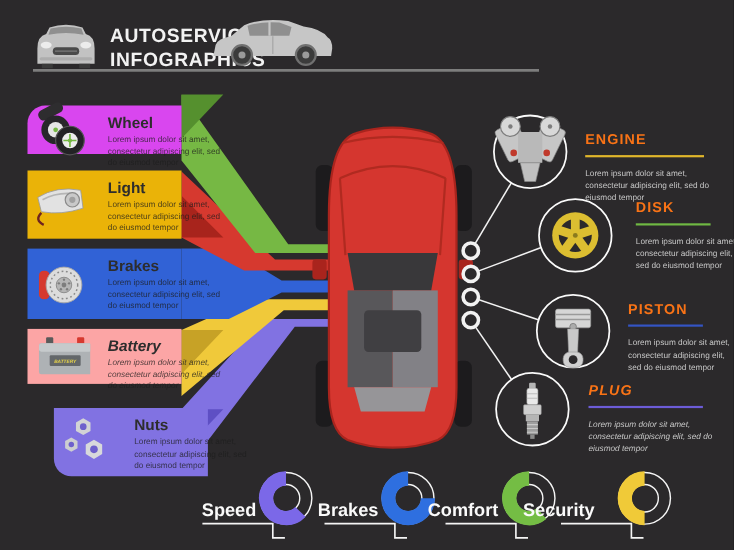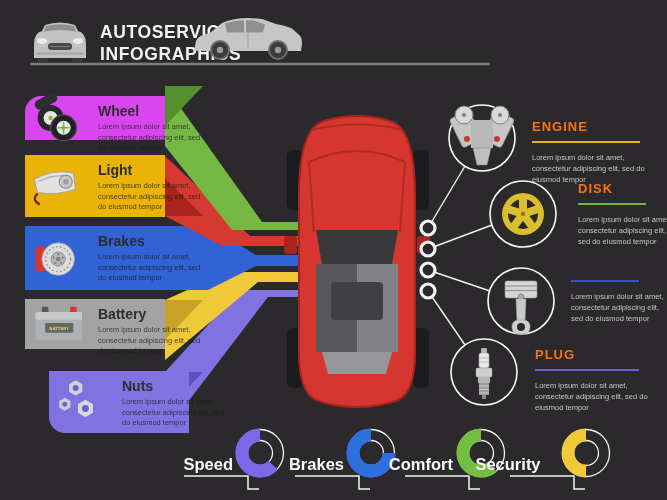--- a/index.html
+++ b/index.html
@@ -240,21 +240,21 @@
       <circle cx="28.6" cy="28.6" r="1" fill="#7d7d7d"></circle>
       <circle cx="23.4" cy="28.6" r="1" fill="#7d7d7d"></circle>
       <circle cx="21.7" cy="23.6" r="1" fill="#7d7d7d"></circle>
     </svg>
     <div class="txt">
       <div class="b-title">Brakes</div>
       <div class="b-desc">Lorem ipsum dolor sit amet, consectetur adipiscing elit, sed do eiusmod tempor</div>
     </div>
   </div>
 
-  <div class="banner" style="top: 299px; height: 50px; background-color: #a3a3a3;">
+  <div class="banner" style="top: 299px; height: 50px; background-color: #fca5a5; font-style: italic;">
     <svg class="icon" width="52" height="52" viewBox="0 0 48 48">
       <rect x="11" y="8" width="6" height="6" rx="1" fill="#5a5a5a"></rect>
       <rect x="37" y="8" width="6" height="6" rx="1" fill="#d6392f"></rect>
       <rect x="5" y="13" width="44" height="26" rx="2" fill="#aeb2b5"></rect>
       <rect x="5" y="13" width="44" height="7" rx="2" fill="#c6cacc"></rect>
       <rect x="14" y="23" width="26" height="9" rx="1" fill="#63676a"></rect>
       <text x="27" y="29.5" text-anchor="middle" font-size="4" font-weight="bold" fill="#e8d44a" font-family="Liberation Sans, sans-serif">BATTERY</text>
     </svg>
     <div class="txt">
       <div class="b-title">Battery</div>
@@ -283,25 +283,26 @@
     <div class="r-desc" style="width:132px;">Lorem ipsum dolor sit amet, consectetur adipiscing elit, sed do eiusmod tempor</div>
   </div>
 
   <div class="r-item" style="left:578px;top:181px;">
     <div class="r-title">DISK</div>
     <div class="r-line" style="width: 68px; background-color: rgb(111, 184, 67);"></div>
     <div class="r-desc" style="width:95px;">Lorem ipsum dolor sit amet, consectetur adipiscing elit, sed do eiusmod tempor</div>
   </div>
 
   <div class="r-item" style="left:571px;top:273px;">
+    <div class="r-title">PISTON</div>
     <div class="r-line" style="width: 68px; background-color: rgb(52, 84, 196);"></div>
     <div class="r-desc" style="width:95px;">Lorem ipsum dolor sit amet, consectetur adipiscing elit, sed do eiusmod tempor</div>
   </div>
 
-  <div class="r-item" style="left:535px;top:347px;">
+  <div class="r-item" style="left:535px;top:347px;font-style:italic;">
     <div class="r-title">PLUG</div>
     <div class="r-line" style="width: 104px; background-color: rgb(108, 92, 216);"></div>
     <div class="r-desc" style="width:132px;">Lorem ipsum dolor sit amet, consectetur adipiscing elit, sed do eiusmod tempor</div>
   </div>
 
   <div class="g-label" style="left:133px;">Speed</div>
   <div class="g-label" style="left:244px;">Brakes</div>
   <div class="g-label" style="left:353px;">Comfort</div>
   <div class="g-label" style="left:458px;text-align:center;">Security</div>
 

